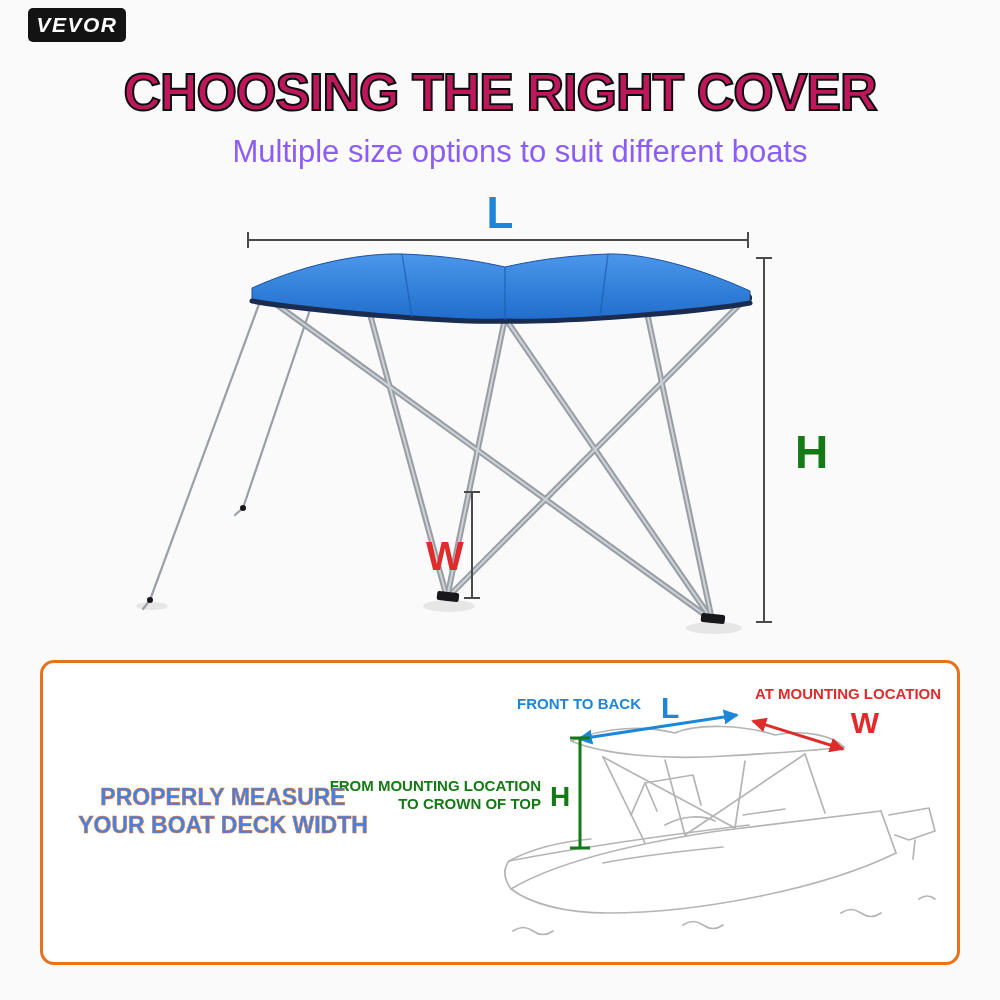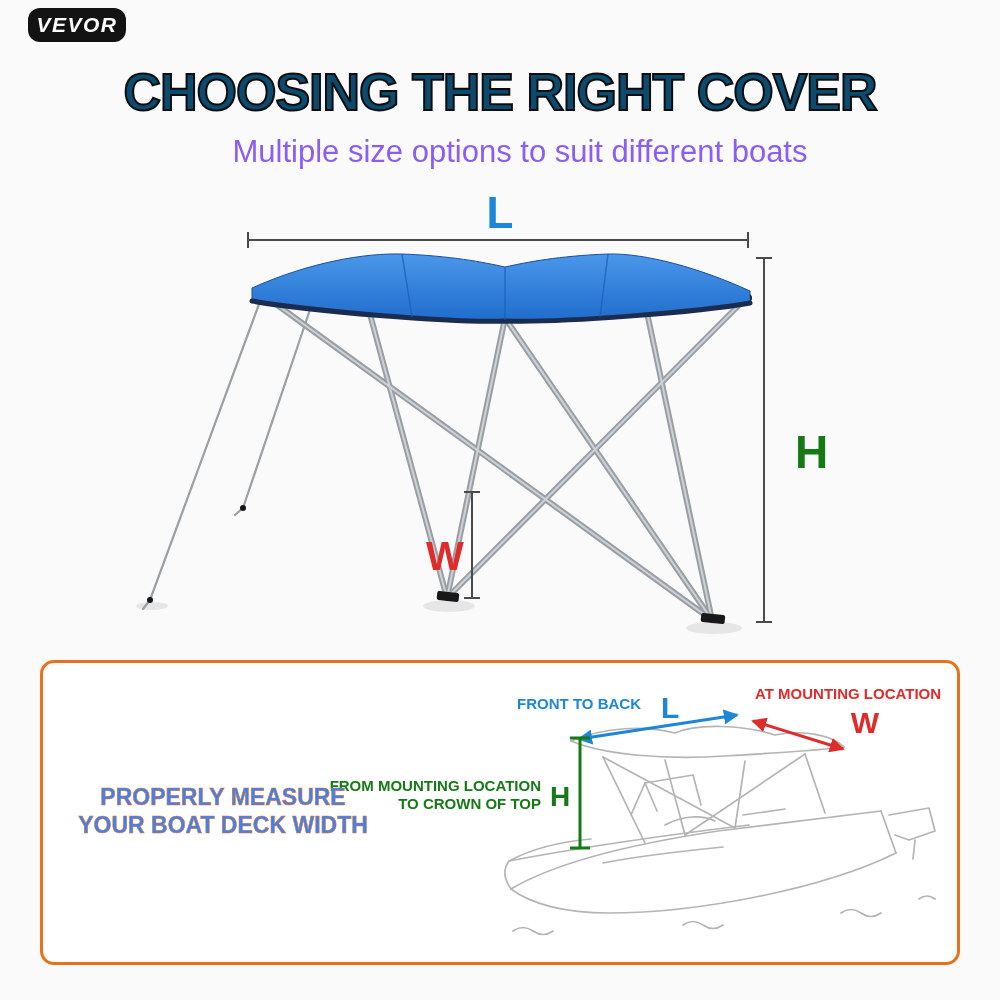--- a/index.html
+++ b/index.html
@@ -2,28 +2,28 @@
 <html><head>
 <meta charset="utf-8">
 <style>
   * { margin:0; padding:0; box-sizing:border-box; }
   html,body { width:1000px; height:1000px; }
   body { background:#fafafa; font-family:"Liberation Sans", sans-serif; }
   .stage { position:relative; width:1000px; height:1000px; overflow:hidden; background:#fafafa; }
 
   .logo {
     position:absolute; left:28px; top:8px; width:98px; height:34px;
-    background:#131313; border-radius:12px;
+    background:#131313; border-radius:5px;
     display:flex; align-items:center; justify-content:center;
     color:#fff; font-weight:bold; font-style:italic; font-size:21px; letter-spacing:1.5px;
   }
 
   .title {
     position:absolute; top:62px; left:0; width:100%; text-align:center;
-    font-size:52px; font-weight:bold; color:#0c4a6e;
+    font-size:52px; font-weight:bold; color:#be185d;
     letter-spacing:-1px; -webkit-text-stroke:2px #0d0d0d;
     white-space:nowrap;
   }
   .subtitle {
     position:absolute; top:134px; left:0; width:100%; text-align:center;
     font-size:31px; color:#8b5cf6; white-space:nowrap;padding-left:40px;
   }
 
   .diagram-svg { position:absolute; left:0; top:190px; }
 

